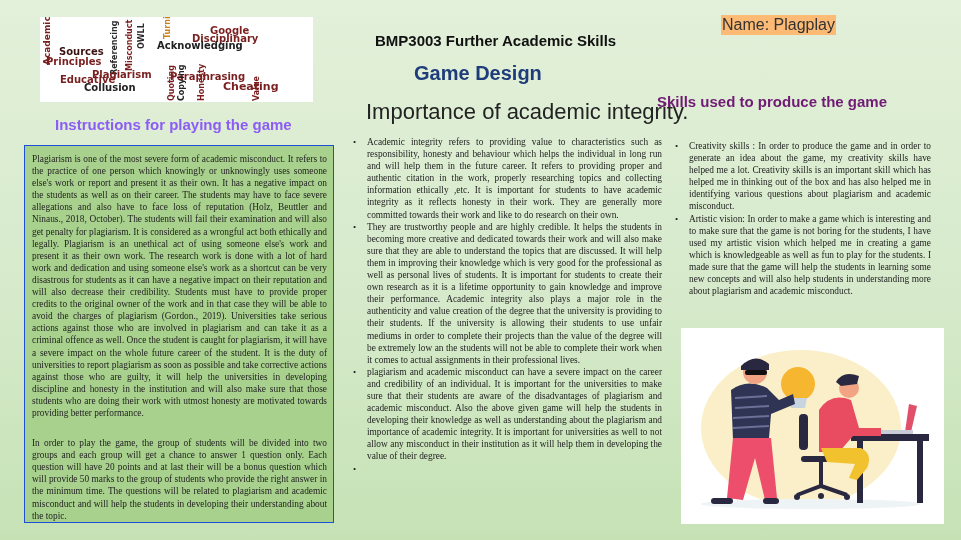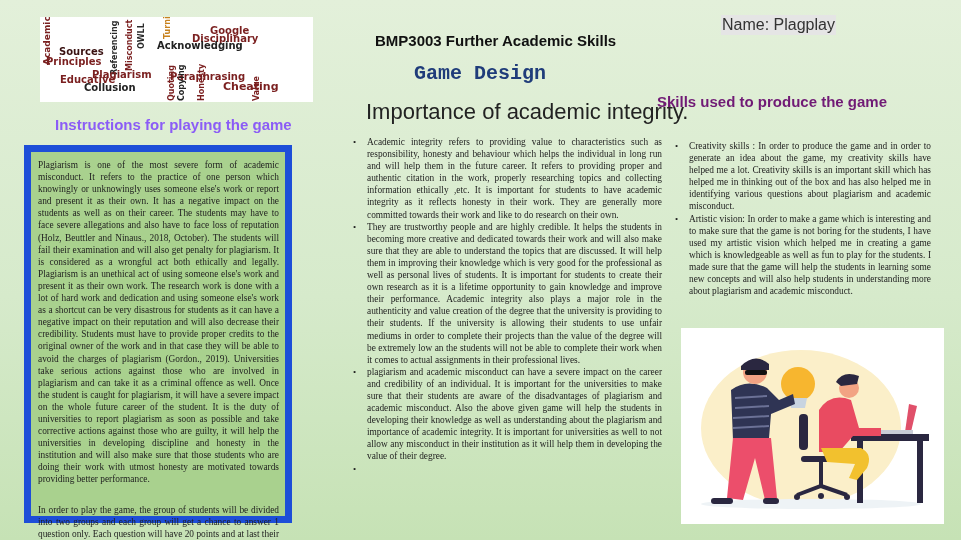--- a/index.html
+++ b/index.html
@@ -7,28 +7,28 @@
     width:961px; height:540px; overflow:hidden; position:relative;
     background: linear-gradient(180deg, #e3f0da 0%, #d6eacb 55%, #c6e2b5 100%);
     font-family: "Liberation Serif", serif; color:#222;
   }
   .abs { position:absolute; }
   
   .cloud { left:40px; top:17px; width:273px; height:85px; background:#fff; overflow:hidden; }
   .cloud span { position:absolute; font-family:"DejaVu Sans", sans-serif; font-weight:bold; white-space:nowrap; line-height:1; }
   .v { transform-origin:left top; transform:rotate(-90deg); }
   .course { left:375px; top:32px; font-family:"Liberation Sans", sans-serif; font-weight:bold; font-size:15px; color:#111; }
-  .title { left:414px; top:62px; font-family:Liberation Mono, monospace; font-weight:bold; font-size:20px; color:#1f3c7a; }
+  .title { left:414px; top:62px; font-family:Liberation Sans, sans-serif; font-weight:bold; font-size:20px; color:#1f3c7a; }
   .subtitle { left:366px; top:99px; font-family:"Liberation Sans", sans-serif; font-size:22px; color:#222; }
-  .name { left:721px; top:15px; font-family:"Liberation Sans", sans-serif; font-size:16px; color:#333; background:#e5e5e5; padding:0 1px; line-height:20px; }
+  .name { left:721px; top:15px; font-family:"Liberation Sans", sans-serif; font-size:16px; color:#333; background:#fdba74; padding:0 1px; line-height:20px; }
   .skills-h { left:657px; top:93px; font-family:"Liberation Sans", sans-serif; font-weight:bold; font-size:15px; color:#701a75; }
   .instr-h { left:55px; top:116px; font-family:"Liberation Sans", sans-serif; font-weight:bold; font-size:15px; color:#8b5cf6; }
   .instr-box {
-    left:24px; top:145px; width:268px; height:378px; box-sizing:border-box;
-    background:#a9d18e; border:7px solid #1d4ed8; padding:7px 6px 4px 7px;
+    left:24px; top:145px; width:310px; height:378px; box-sizing:border-box;
+    background:#a9d18e; border:1px solid #1d4ed8; padding:7px 6px 4px 7px;
     font-size:9.35px; line-height:12.1px; text-align:justify; color:#1e1e1e;
   }
   .instr-box p { margin:0; }
   .instr-box p + p { margin-top:18px; }
   .mid { left:352px; top:136px; width:310px; font-size:9.35px; line-height:12.1px; text-align:justify; color:#1e1e1e; }
   .right { left:674px; top:140px; width:257px; font-size:9.35px; line-height:12.1px; text-align:justify; color:#1e1e1e; }
   ul.bul { list-style:none; margin:0; padding:0; }
   ul.bul li { position:relative; padding-left:15px; }
   ul.bul li::before { content:"\2022"; position:absolute; left:1px; top:0; font-size:9px; }
   ul.bul li.empty { height:12px; }

